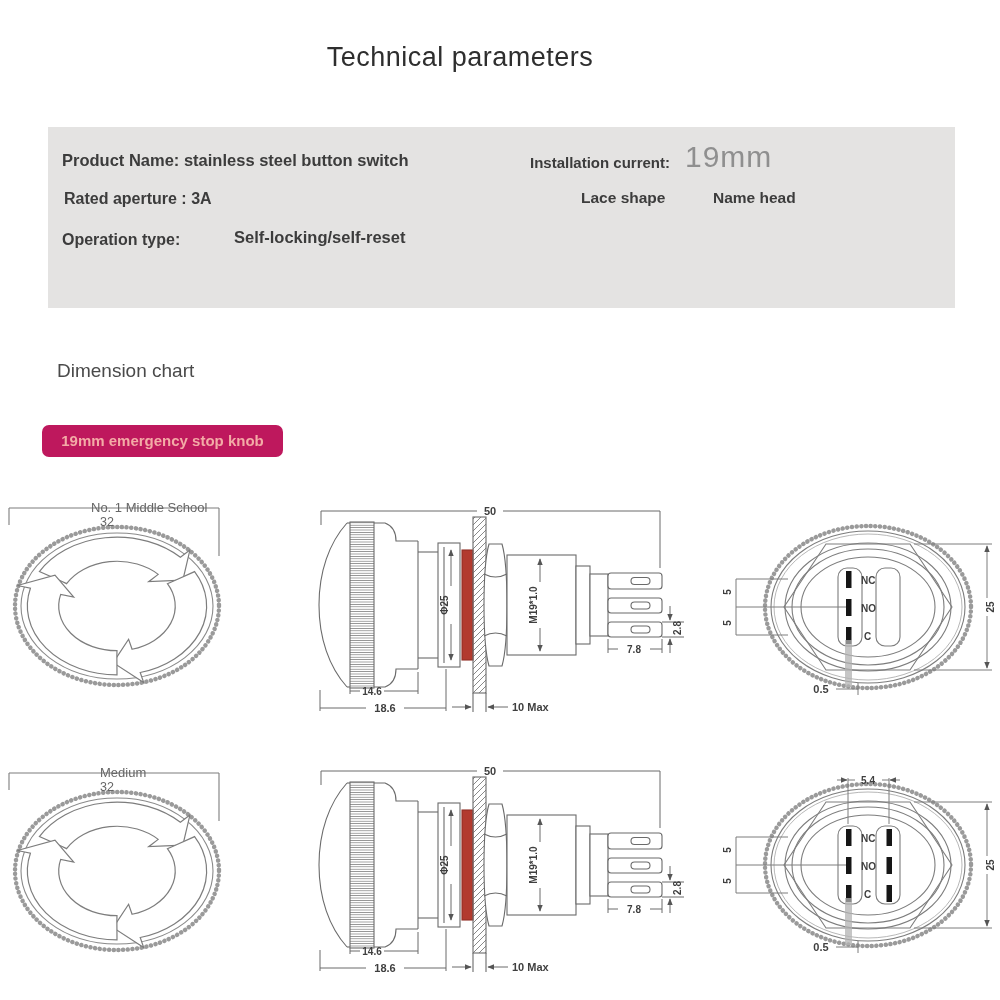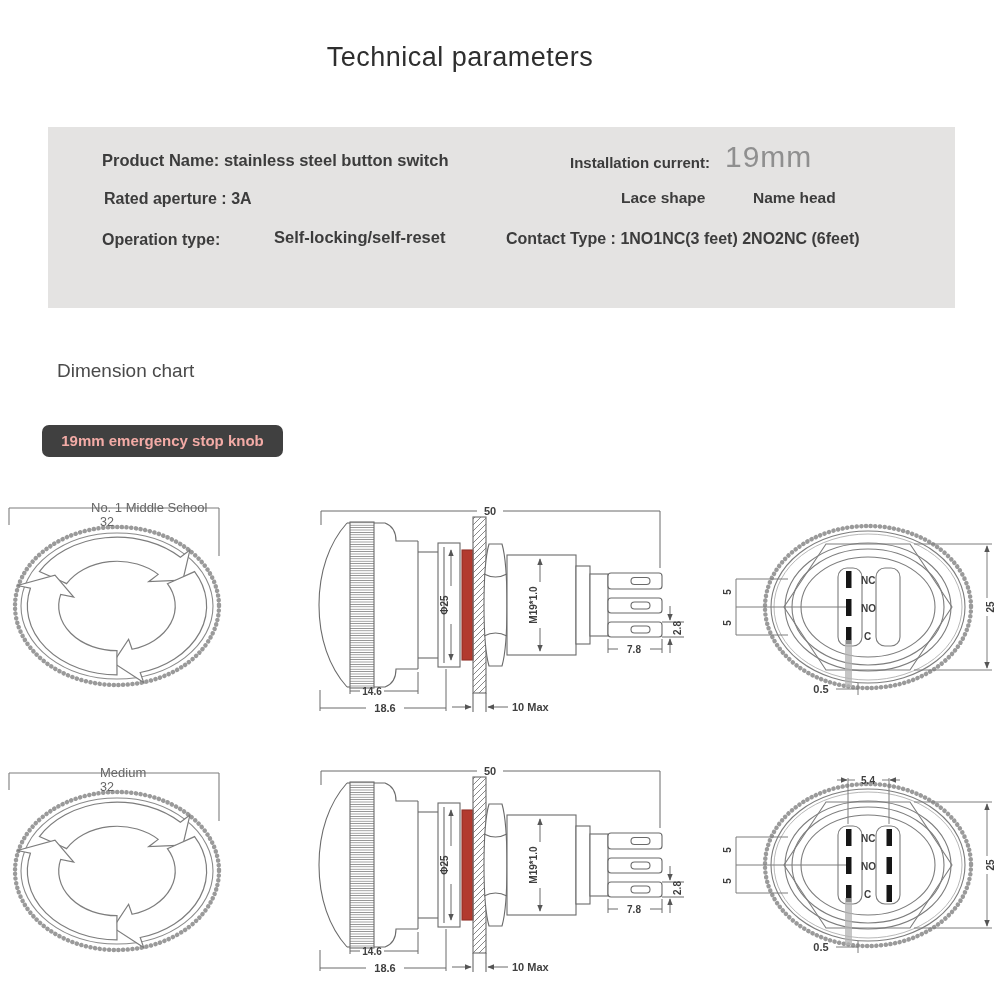--- a/index.html
+++ b/index.html
@@ -1,31 +1,31 @@
 <!DOCTYPE html>
 <html><head>
 <meta charset="utf-8">
 <style>
   html,body{margin:0;padding:0;background:#fff;}
   body{width:1000px;height:1000px;position:relative;font-family:"Liberation Sans",sans-serif;color:#333;overflow:hidden;}
   .abs{position:absolute;}
   .title{top:42px;left:0;width:920px;text-align:center;font-size:27px;color:#2e2e2e;letter-spacing:.5px;}
   .spec-box{left:48px;top:127px;width:907px;height:181px;background:#e4e3e2;}
-  .spec-box .t{position:absolute;white-space:nowrap;color:#3c3c3c;font-weight:bold;margin-left:40px;}
+  .spec-box .t{position:absolute;white-space:nowrap;color:#3c3c3c;font-weight:bold;}
   .r1l{left:14px;top:24px;font-size:16.5px;}
   .r1rl{left:482px;top:27px;font-size:15px;}
   .r1rv{left:637px;top:13px;font-size:30px;font-weight:normal !important;color:#8f8f8f !important;letter-spacing:1px;}
   .r2l{left:16px;top:63px;font-size:16px;}
   .r2rl{left:533px;top:62px;font-size:15.5px;}
   .r2rv{left:665px;top:62px;font-size:15.5px;}
   .r3ll{left:14px;top:104px;font-size:16px;}
   .r3lv{left:186px;top:101px;font-size:16.5px;}
   .r3r{left:418px;top:103px;font-size:16px;}
   .dim-heading{left:57px;top:360px;font-size:19px;color:#4a4a4a;}
-  .badge{left:42px;top:425px;width:241px;height:32px;background:#404040;border-radius:7px;
+  .badge{left:42px;top:425px;width:241px;height:32px;background:#be185d;border-radius:7px;
          color:#f3aba6;font-size:15px;font-weight:bold;text-align:center;line-height:32px;}
   svg{position:absolute;overflow:visible;}
   svg text{font-family:"Liberation Sans",sans-serif;fill:#4a4a4a;}
   .dimtxt{font-size:10px;font-weight:bold;fill:#3f3f3f;}
   .dimtxt-lg{font-size:11px;font-weight:bold;fill:#3f3f3f;}
   .lbl{font-size:13px;fill:#666;}
 </style>
 </head>
 <body>
 
@@ -33,21 +33,20 @@
 
 <div class="abs spec-box">
   <span class="t r1l">Product Name: stainless steel button switch</span>
   <span class="t r1rl">Installation current:</span>
   <span class="t r1rv">19mm</span>
   <span class="t r2l">Rated aperture : 3A</span>
   <span class="t r2rl">Lace shape</span>
   <span class="t r2rv">Name head</span>
   <span class="t r3ll">Operation type:</span>
   <span class="t r3lv">Self-locking/self-reset</span>
-  <span class="t r3r">Contact Type : 1NO1NC(3 feet) 2NO2NC (6feet)</span>
 </div>
 
 <div class="abs dim-heading">Dimension chart</div>
 <div class="abs badge">19mm emergency stop knob</div>
 
 <svg width="0" height="0" style="left:0;top:0" aria-hidden="true">
   <defs>
     <marker id="arr" viewBox="0 0 10 10" refX="9" refY="5" markerWidth="7" markerHeight="7" orient="auto-start-reverse">
       <path d="M0,1 L10,5 L0,9 Z" fill="#555"></path>
     </marker>

